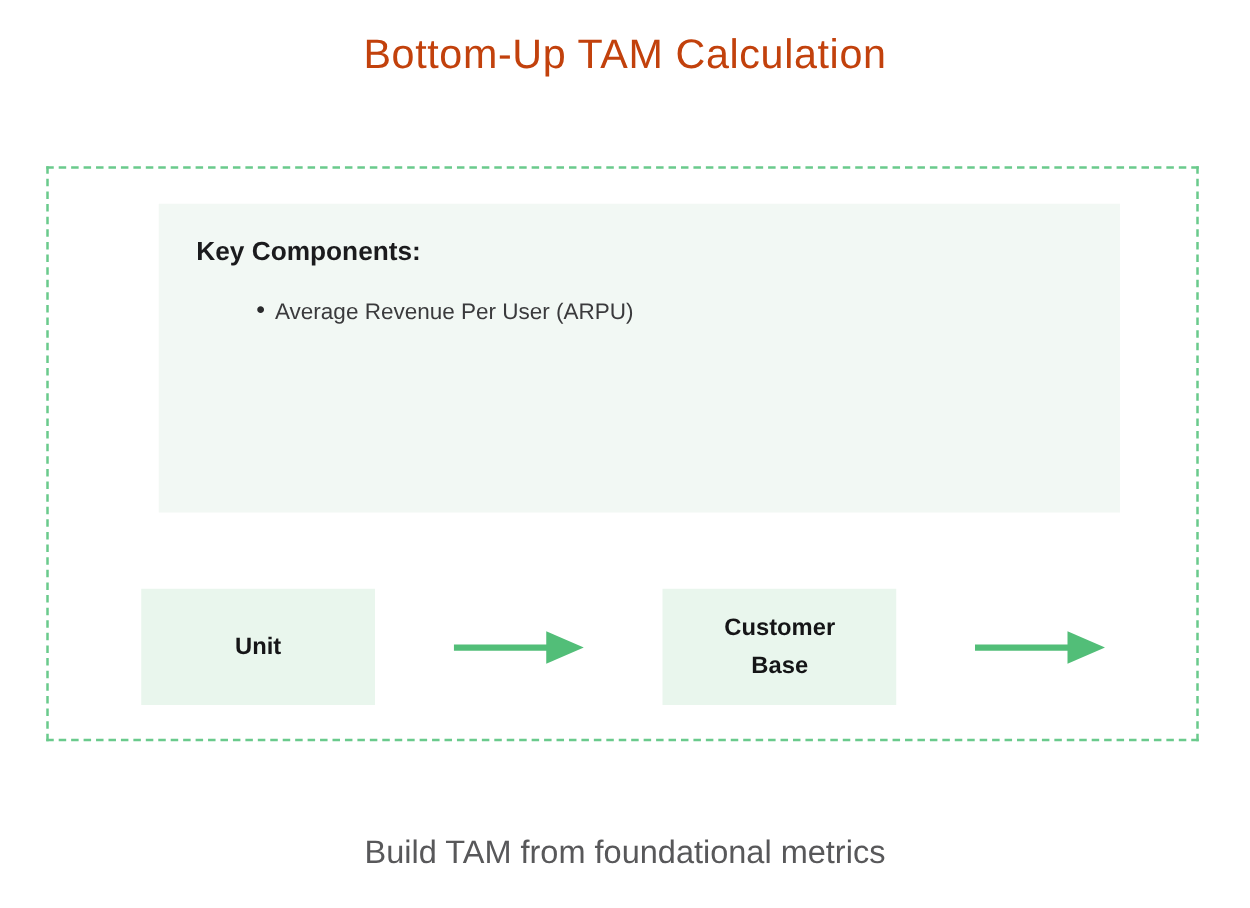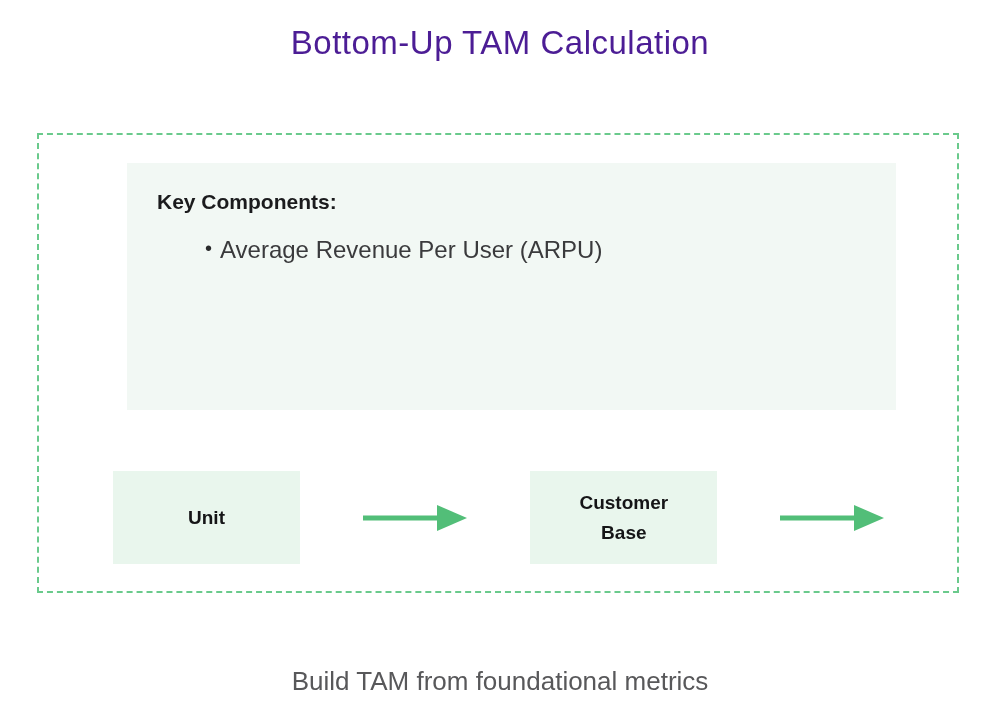--- a/index.html
+++ b/index.html
@@ -13,21 +13,21 @@
   }
   .title {
     position: absolute;
     top: 24px;
     left: 0;
     width: 100%;
     text-align: center;
     font-size: 33px;
     font-weight: 300;
     letter-spacing: 0.5px;
-    color: #4c1d95;
+    color: #c2410c;
   }
   .dashed-frame {
     position: absolute;
     left: 37px;
     top: 133px;
     width: 918px;
     height: 456px;
     border: 2px dashed var(--frame-green, #6aca8c);
   }
   .panel {
@@ -45,21 +45,21 @@
     font-weight: 700;
     color: #1b1b1d;
   }
   .bullets {
     list-style: none;
     margin: 25px 0 0 0;
     padding: 0 0 0 63px;
   }
   .bullets li {
     position: relative;
-    font-size: 24px;
+    font-size: 18px;
     line-height: 21px;
     color: #3a3a3c;
     margin-bottom: 17px;
   }
   .bullets li::before {
     content: "\2022";
     position: absolute;
     left: -15px;
     top: -1px;
     font-size: 20px;

